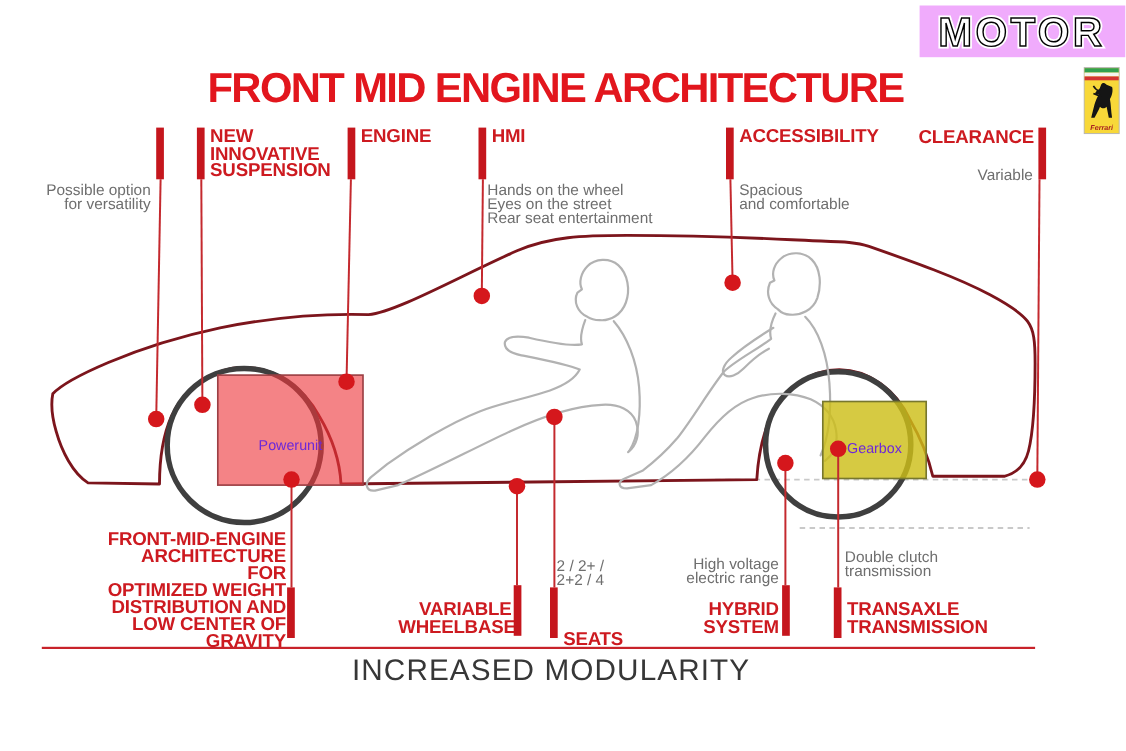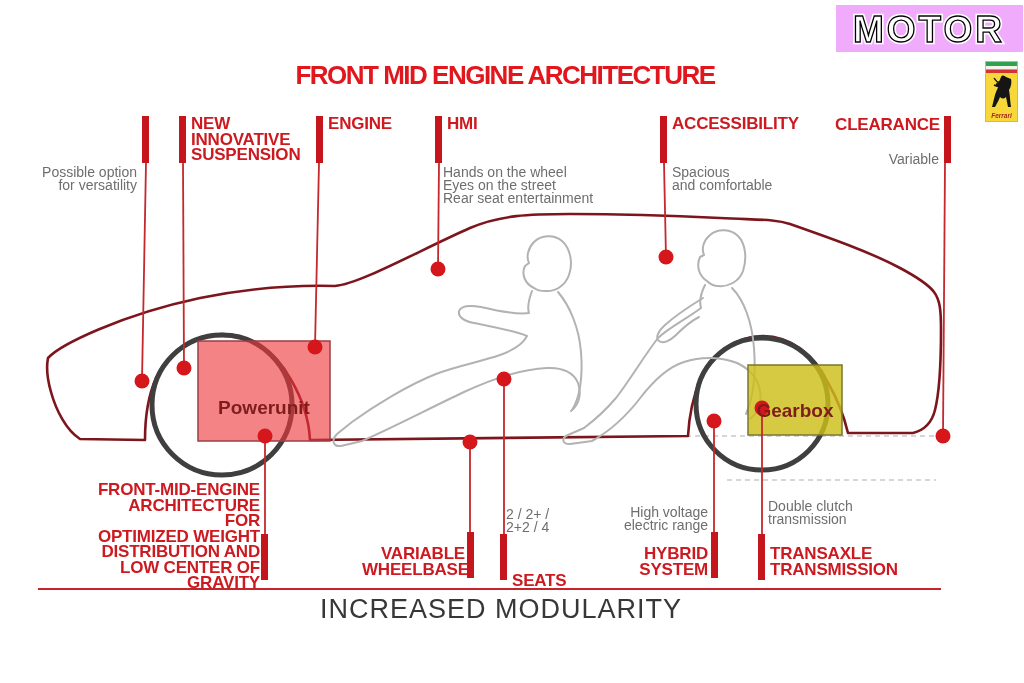--- a/index.html
+++ b/index.html
@@ -5,27 +5,27 @@
   html,body{margin:0;padding:0;background:#ffffff;}
   #stage{position:relative;width:1024px;height:683px;background:#ffffff;overflow:hidden;
          font-family:"Liberation Sans",sans-serif;}
   .abs{position:absolute;}
   .bar{position:absolute;width:7px;height:47px;background:#c5161d;}
   .lbl{position:absolute;font-weight:bold;font-size:17px;line-height:15.5px;color:#cd1a20;
        white-space:pre-line;letter-spacing:-0.2px;}
   .note{position:absolute;font-size:14px;line-height:13.2px;color:#6e6e6e;white-space:pre-line;}
   .ra{text-align:right;}
   #title{position:absolute;left:145px;top:60px;width:720px;text-align:center;
-         font-size:26px;font-weight:bold;letter-spacing:-1.5px;color:#e2161d;}
+         font-size:38px;font-weight:bold;letter-spacing:-1.5px;color:#e2161d;}
   #footer-title{position:absolute;left:240px;top:594px;width:522px;text-align:center;
          font-size:27px;letter-spacing:1px;color:#373737;}
   #separator{position:absolute;left:38px;top:588px;width:903px;height:2px;background:#c8232a;}
   #motor-logo{position:absolute;left:836px;top:5px;width:187px;height:47px;background:#f0abfc;}
   #ferrari-logo{position:absolute;left:985px;top:61px;width:33px;height:61px;}
-  .boxlbl{position:absolute;font-weight:bold;font-size:19px;color:#7f1d1d;text-align:center;}
+  .boxlbl{position:absolute;font-weight:normal;font-size:13px;color:#6d28d9;text-align:center;}
   svg text{font-family:"Liberation Sans",sans-serif;}
 </style>
 </head>
 <body>
 
 <div id="stage">
 
   <svg class="abs" style="left:0;top:0" width="1024" height="683" viewBox="0 0 1024 683">
 
     <line x1="650" y1="436" x2="936" y2="436" stroke="#c9c9c9" stroke-width="1.6" stroke-dasharray="5 4"></line>

